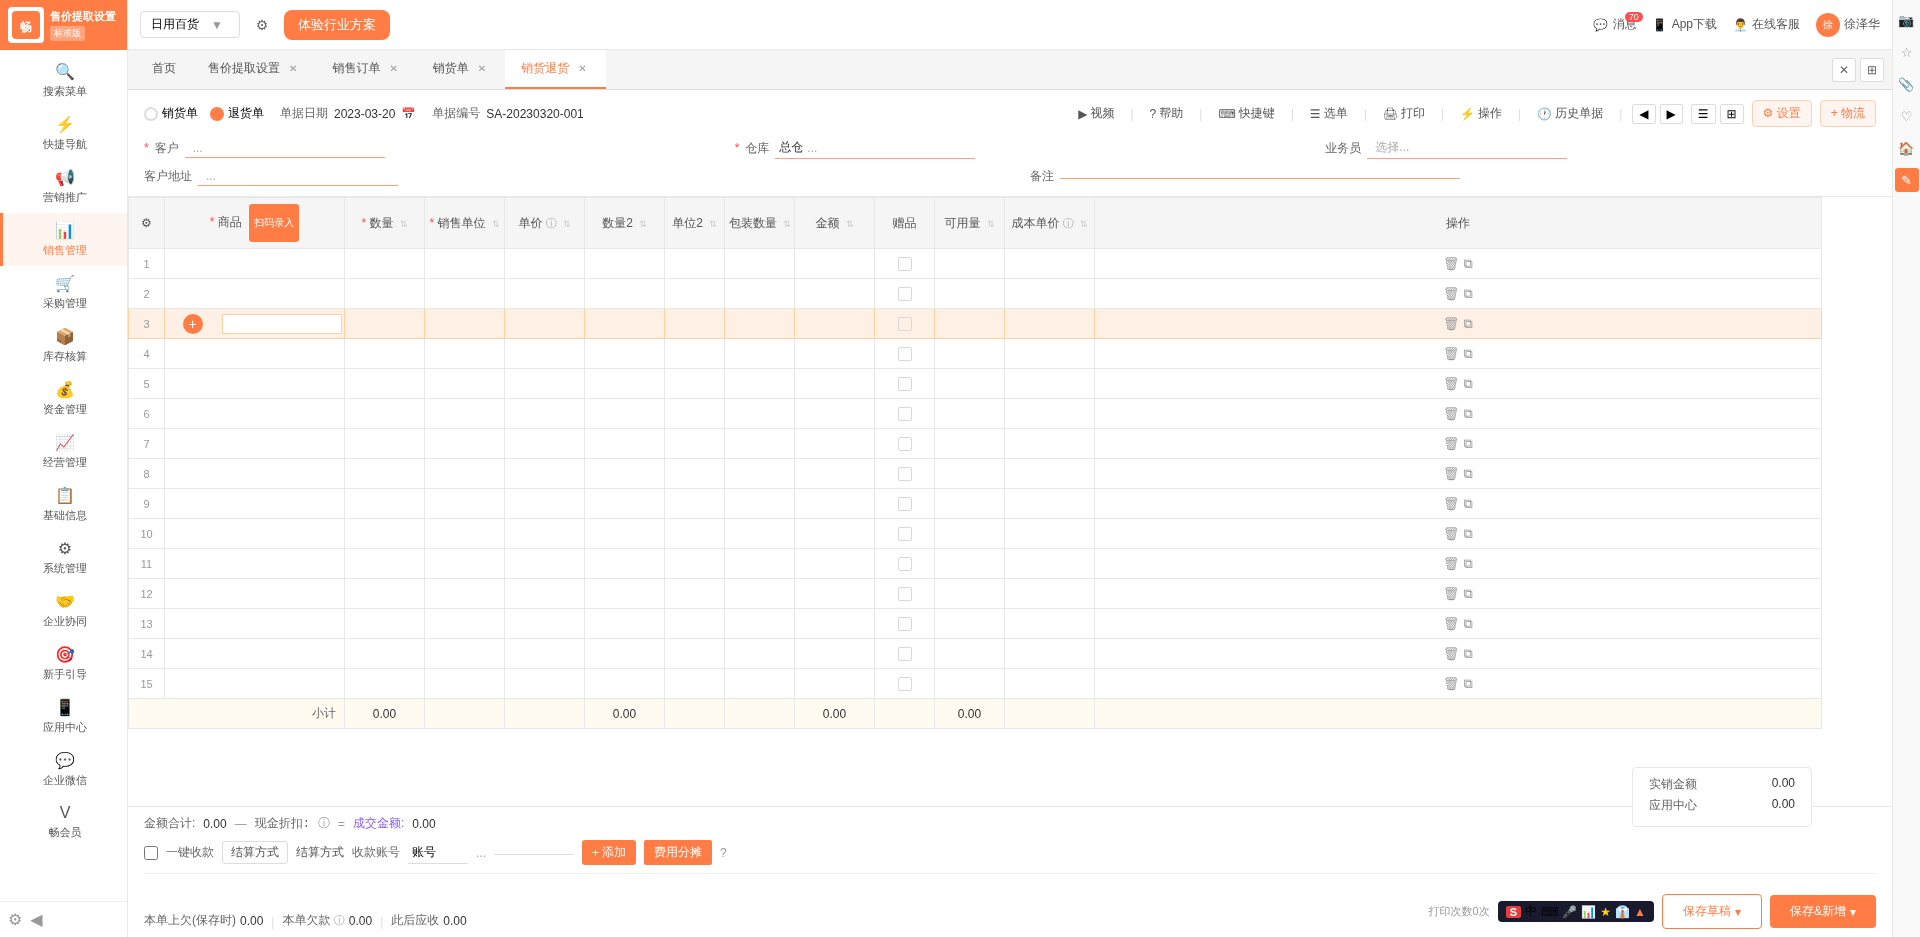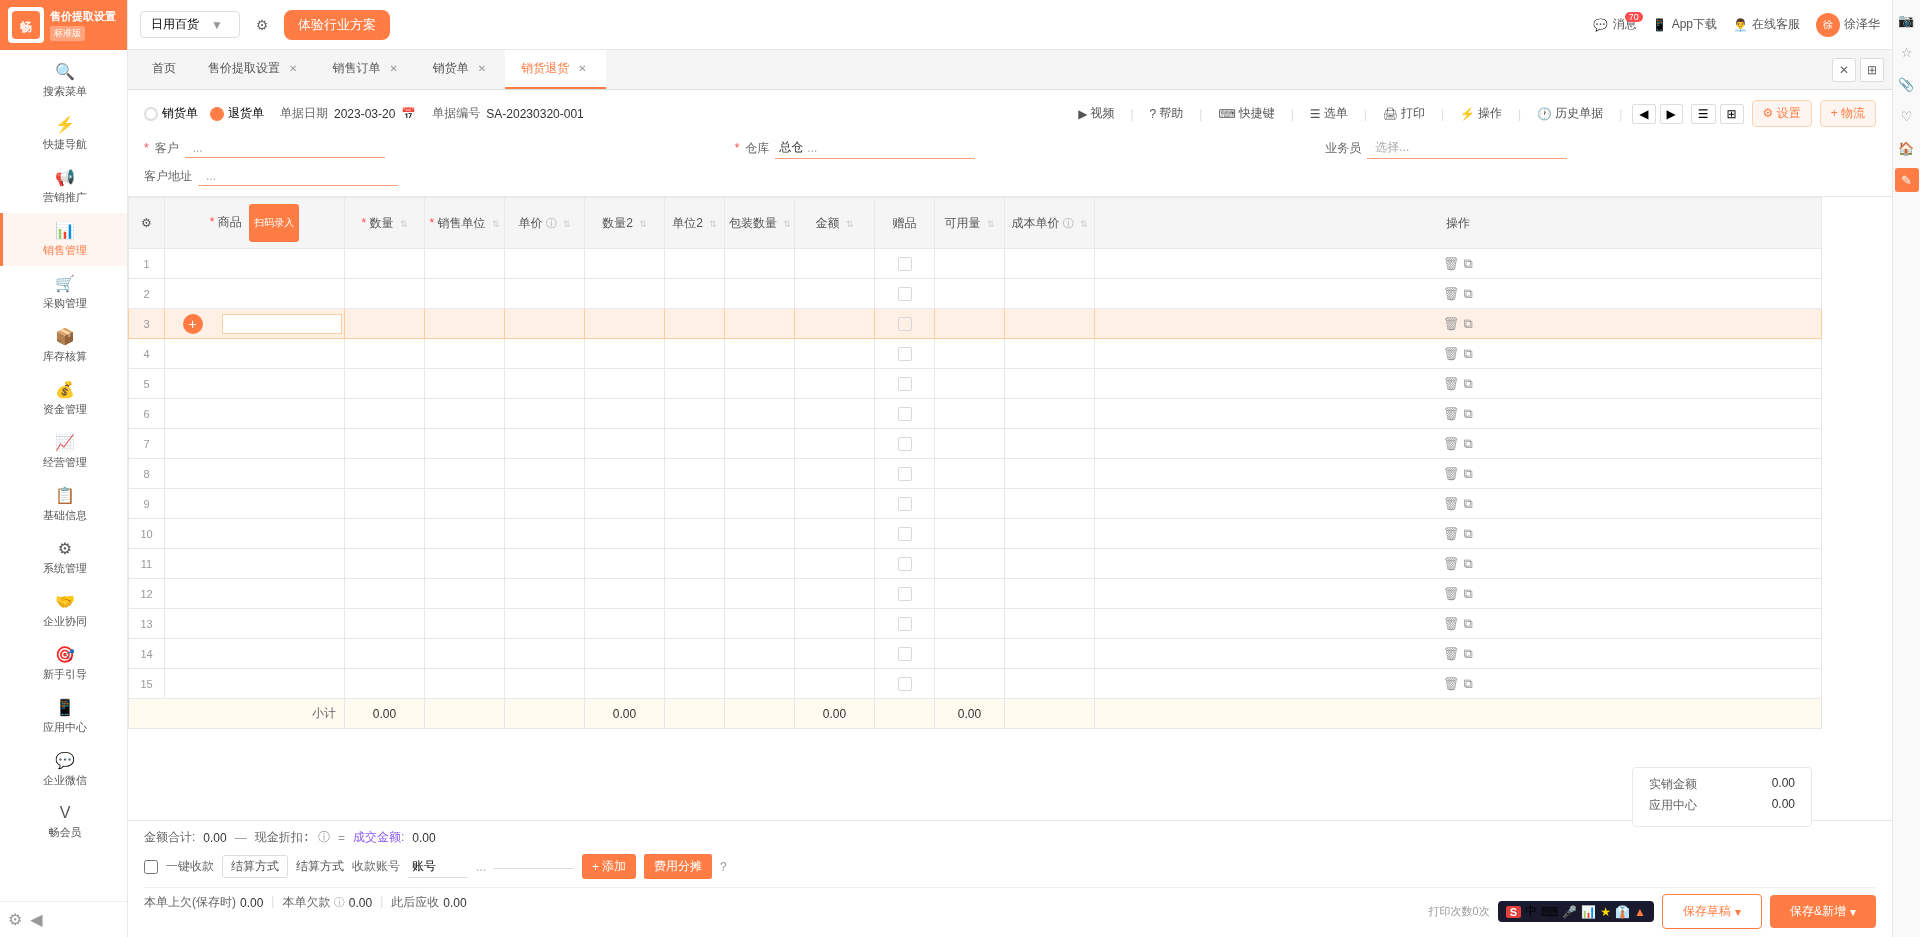--- a/index.html
+++ b/index.html
@@ -95,21 +95,21 @@
     .deal-value { color: #333; font-weight: 500; }
     .bottom-row2 { display: flex; align-items: center; gap: 8px; }
     .pay-checkbox { width: 14px; height: 14px; border: 1px solid #d9d9d9; cursor: pointer; }
     .pay-label { color: #666; }
     .pay-method { color: #555; border: 1px solid #ddd; padding: 2px 8px; border-radius: 3px; cursor: pointer; }
     .pay-calc { color: #555; cursor: pointer; }
     .account-label { color: #666; }
     .add-btn { background: #ff7d45; color: white; border: none; padding: 4px 10px; border-radius: 3px; cursor: pointer; display: flex; align-items: center; gap: 3px; }
     .fee-split-btn { background: #ff7d45; color: white; border: none; padding: 4px 10px; border-radius: 2px; cursor: pointer; }
     .question-icon { color: #999; cursor: pointer; }
-    .bottom-row3 { display: flex; align-items: flex-start; gap: 8px; margin-top: 8px; padding-top: 6px; border-top: 1px solid #f0f0f0; }
+    .bottom-row3 { display: flex; align-items: flex-end; gap: 8px; margin-top: 8px; padding-top: 20px; border-top: 1px solid #f0f0f0; }
     .stat-item { display: flex; align-items: center; gap: 4px; color: #666; }
     .stat-value { color: #333; }
     .print-info { color: #999; font-size: 11px; }
     .summary-row { display: flex; justify-content: space-between; gap: 14px; margin-bottom: 4px; }
     .summary-label { color: #666; }
     .summary-value { color: #333; font-weight: 500; }
     .save-draft-btn { background: #fff; border: 1px solid #ff7d45; color: #ff7d45; padding: 8px 20px; border-radius: 4px; cursor: pointer; display: flex; align-items: center; gap: 4px; }
     .save-new-btn { background: #ff7d45; border: none; color: white; padding: 8px 20px; border-radius: 4px; cursor: pointer; display: flex; align-items: center; gap: 4px; }
 
     
@@ -366,20 +366,24 @@
           </div>
         </div>
       </div>
 
       <div class="form-row3">
         <div class="field-group">
           <span class="form-label">客户地址</span>
           <div class="field-input">
             <span class="field-dots">...</span>
           </div>
+        </div>
+        <div class="field-group" style="margin-left:40px;">
+          <span class="form-label">备注</span>
+          <div class="field-input" style="min-width:400px;"></div>
         </div>
       </div>
     </div>
 
     <div class="table-container">
       <table>
         <colgroup>
           <col style="width:36px">
           <col style="width:180px">
           <col style="width:80px">

